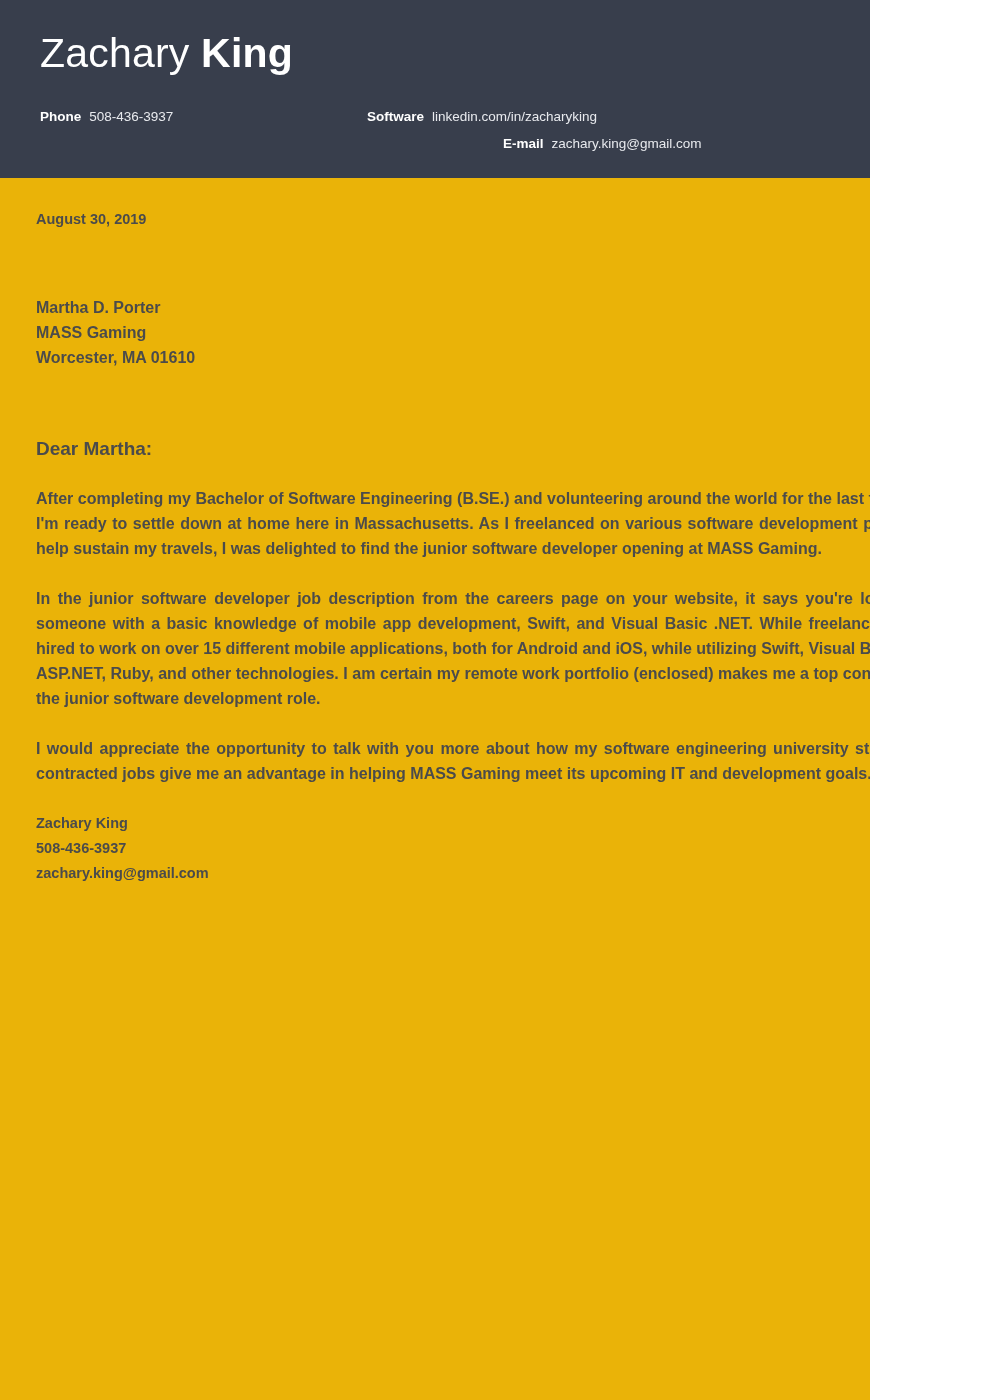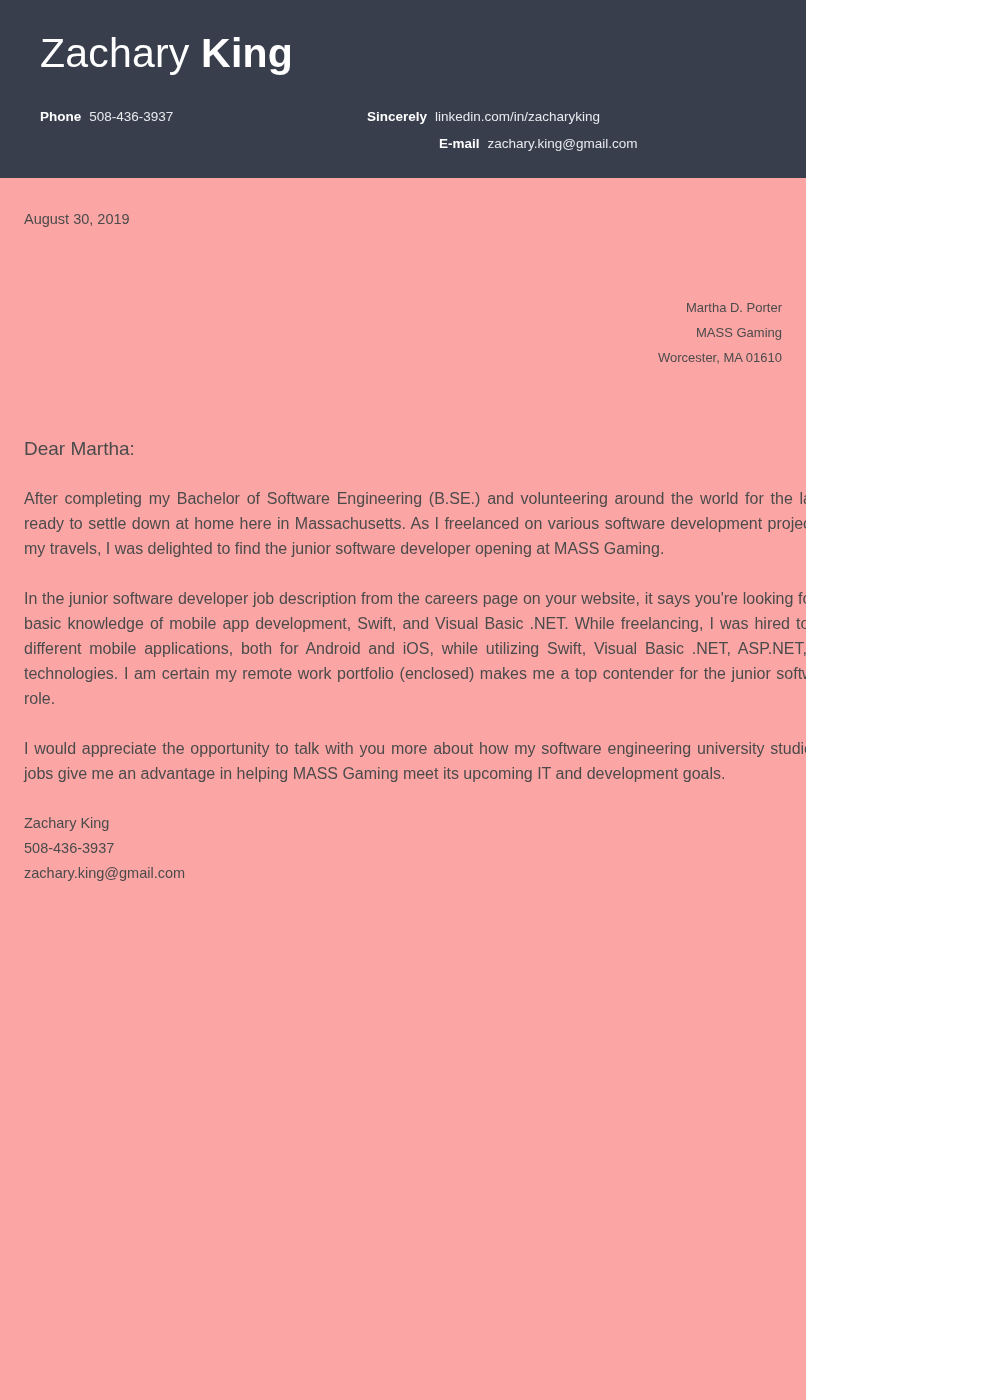--- a/index.html
+++ b/index.html
@@ -8,23 +8,23 @@
     background: #ffffff;
   }
   body {
     width: 990px;
     height: 1400px;
     font-family: "Liberation Sans", sans-serif;
     -webkit-font-smoothing: antialiased;
   }
   .page {
     position: relative;
-    width: 806px;
+    width: 870px;
     height: 1400px;
-    background: #fca5a5;
+    background: #eab308;
     overflow: hidden;
   }
 
   
   .header {
     background: #383e4c;
     padding: 32px 40px 22px 40px;
     box-sizing: border-box;
     height: 178px;
   }
@@ -71,35 +71,35 @@
     margin-right: 8px;
   }
   .contact-value {
     font-size: 13.5px;
     font-weight: 400;
     color: #e8eaee;
   }
 
   
   .letter {
-    padding: 0 24px;
+    padding: 0 36px;
     box-sizing: border-box;
+    font-weight: bold;
   }
   .date {
     font-size: 14.5px;
     color: #4b4b4b;
     margin-top: 31px;
     line-height: 20px;
   }
   .recipient {
     margin-top: 66px;
-    font-size: 13px;
+    font-size: 16px;
     color: #4b4b4b;
     line-height: 25px;
-    text-align: right;
   }
   .recipient div {
     white-space: nowrap;
   }
   .salutation {
     margin-top: 66px;
     font-size: 19px;
     color: #4b4b4b;
     line-height: 25px;
   }
@@ -141,21 +141,21 @@
   <div class="header">
     <h1 class="name"><span class="first">Zachary</span> <span class="last">King</span></h1>
 
     <div class="contact-grid">
       <div class="contact-row">
         <div class="contact-cell col1">
           <span class="contact-label">Phone</span>
           <span class="contact-value">508-436-3937</span>
         </div>
         <div class="contact-cell">
-          <span class="contact-label">Sincerely</span>
+          <span class="contact-label">Software</span>
           <span class="contact-value">linkedin.com/in/zacharyking</span>
         </div>
       </div>
       <div class="contact-row">
         <div class="contact-cell col1">
           <span class="contact-label">E-mail</span>
           <span class="contact-value">zachary.king@gmail.com</span>
         </div>
       </div>
     </div>

